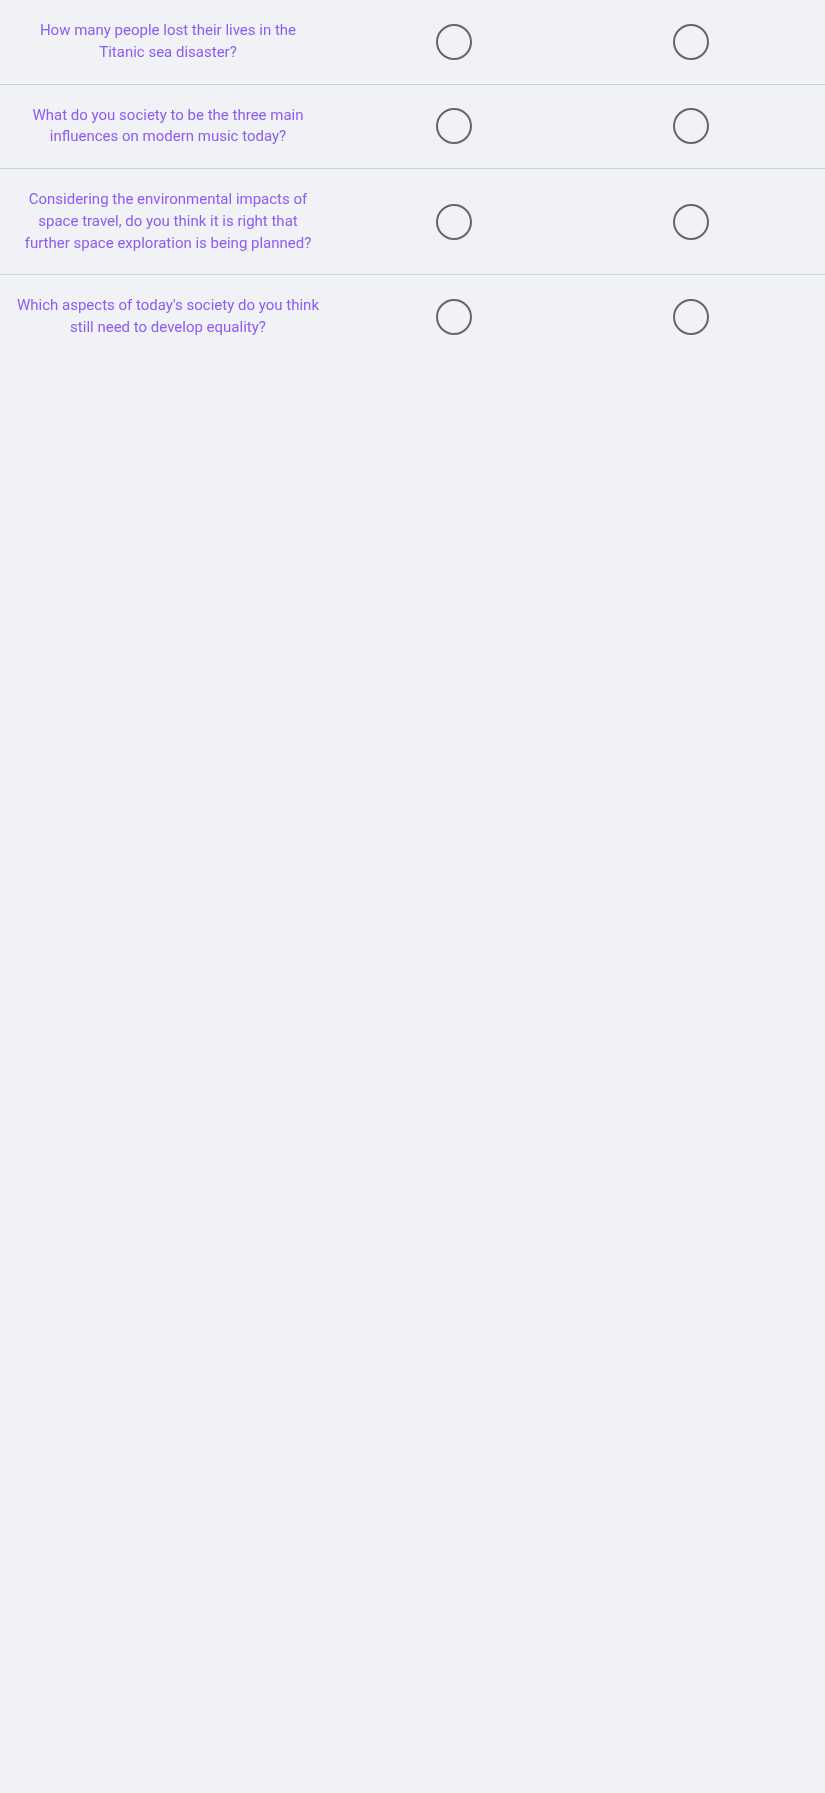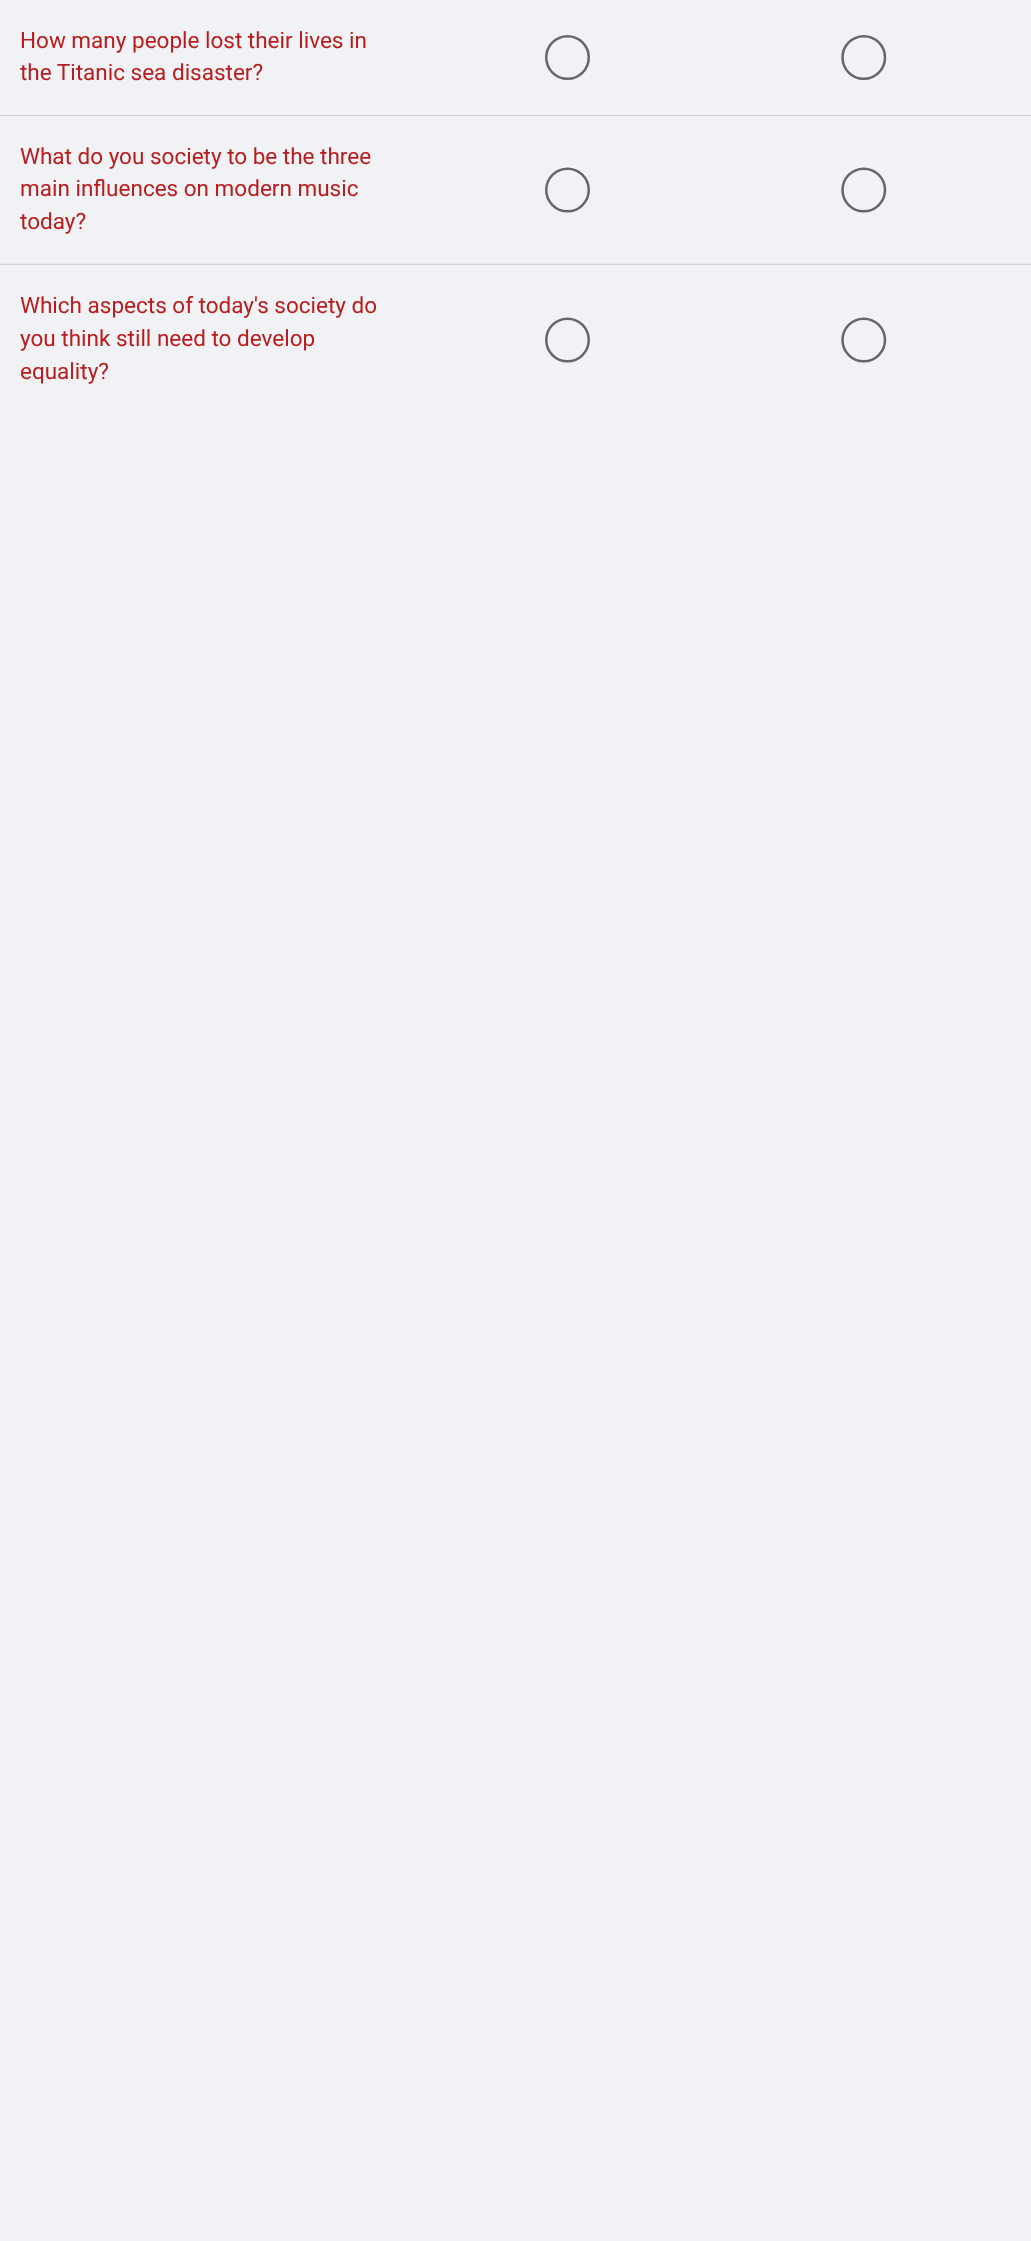--- a/index.html
+++ b/index.html
@@ -30,22 +30,23 @@
     }
 
     .table-row:last-child {
       border-bottom: none;
     }
 
     .question-cell {
       flex: 0 0 320px;
       padding-right: 16px;
       line-height: 1.45;
-      font-size: 18px;
-      color: #b91c1c;
+      font-size: 15px;
+      color: #8b5cf6;
+      text-align: center;
     }
 
     .radio-group {
       display: flex;
       flex: 1;
       justify-content: space-around;
       align-items: center;
     }
 
     .radio-circle {
@@ -78,19 +79,26 @@
       </div>
     </div>
     <div class="table-row">
       <div class="question-cell">What do you society to be the three main influences on modern music today?</div>
       <div class="radio-group">
         <input type="radio" class="radio-circle" name="question-1" style="">
         <input type="radio" class="radio-circle" name="question-1" style="">
       </div>
     </div>
     <div class="table-row">
+      <div class="question-cell">Considering the environmental impacts of space travel, do you think it is right that further space exploration is being planned?</div>
+      <div class="radio-group">
+        <input type="radio" class="radio-circle" name="question-3" style="">
+        <input type="radio" class="radio-circle" name="question-3" style="">
+      </div>
+    </div>
+    <div class="table-row">
       <div class="question-cell">Which aspects of today's society do you think still need to develop equality?</div>
       <div class="radio-group">
         <input type="radio" class="radio-circle" name="question-4" style="">
         <input type="radio" class="radio-circle" name="question-4" style="">
       </div>
     </div>
   </div>
 
 </body></html>

